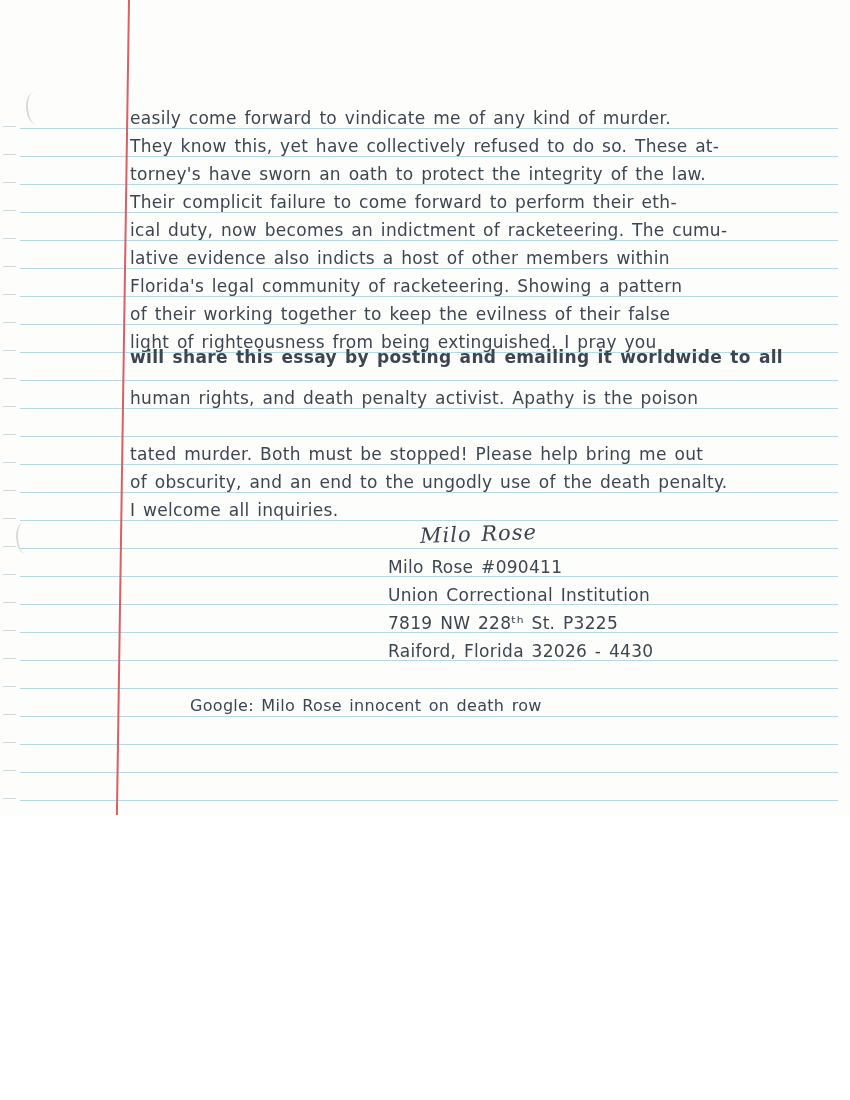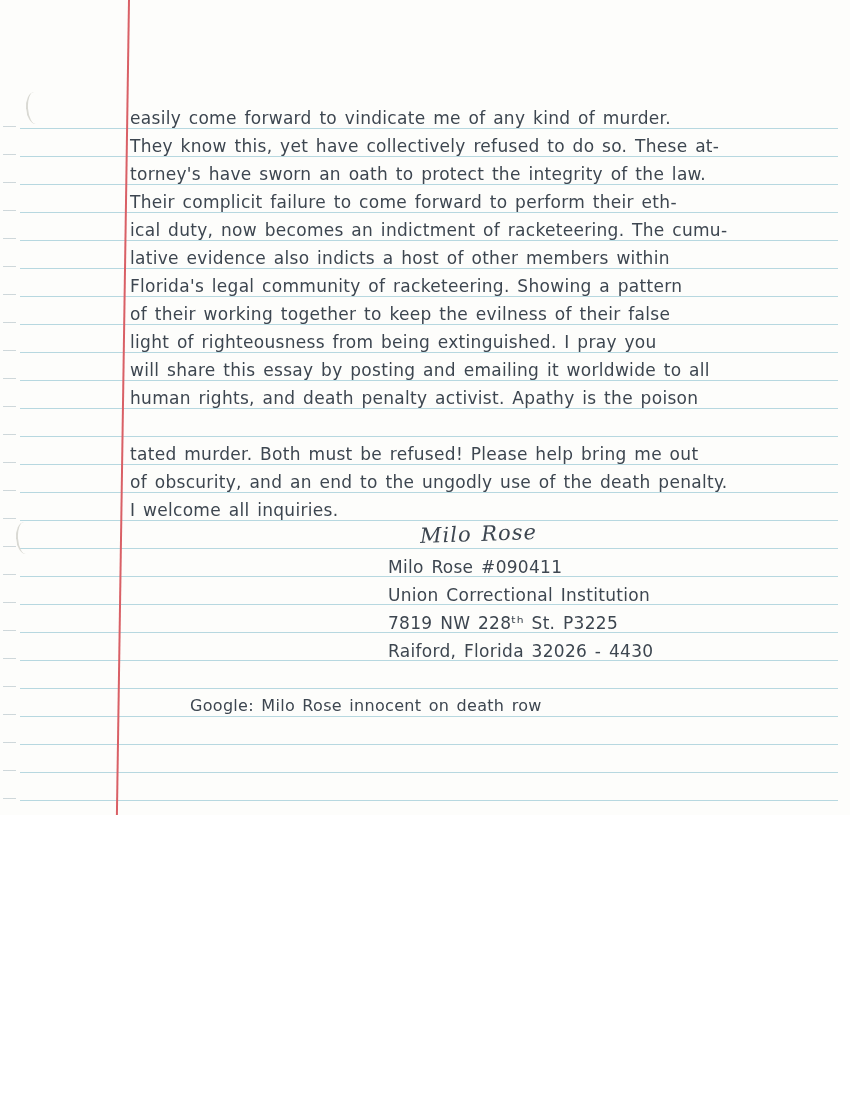--- a/index.html
+++ b/index.html
@@ -77,21 +77,21 @@
     color: #3d4650;
     font-size: 17px;
     line-height: 24px;
     letter-spacing: 0.3px;
     word-spacing: 2px;
   }
   .body-line { left: 130px; }
   .t0  { top: 106px; } .t1  { top: 134px; } .t2  { top: 162px; }
   .t3  { top: 190px; } .t4  { top: 218px; } .t5  { top: 246px; }
   .t6  { top: 274px; } .t7  { top: 302px; } .t8  { top: 330px; }
-  .t9  { top: 358px; } .t10 { top: 386px; } .t11 { top: 414px; }
+  .t9  { top: 345px; font-weight: bold; } .t10 { top: 386px; } .t11 { top: 414px; }
   .t12 { top: 442px; } .t13 { top: 470px; } .t14 { top: 498px; }
 
   .signature {
     left: 420px;
     top: 522px;
     font-family: "DejaVu Serif", serif;
     font-style: italic;
     font-size: 21px;
     letter-spacing: 1px;
     transform: rotate(-2deg);
@@ -117,21 +117,21 @@
   <div class="hw body-line t1">They know this, yet have collectively refused to do so. These at-</div>
   <div class="hw body-line t2">torney's have sworn an oath to protect the integrity of the law.</div>
   <div class="hw body-line t3">Their complicit failure to come forward to perform their eth-</div>
   <div class="hw body-line t4">ical duty, now becomes an indictment of racketeering. The cumu-</div>
   <div class="hw body-line t5">lative evidence also indicts a host of other members within</div>
   <div class="hw body-line t6">Florida's legal community of racketeering. Showing a pattern</div>
   <div class="hw body-line t8">light of righteousness from being extinguished. I pray you</div>
   <div class="hw body-line t7">of their working together to keep the evilness of their false</div>
   <div class="hw body-line t9">will share this essay by posting and emailing it worldwide to all</div>
   <div class="hw body-line t10">human rights, and death penalty activist. Apathy is the poison</div>
-  <div class="hw body-line t12">tated murder. Both must be refused! Please help bring me out</div>
+  <div class="hw body-line t12">tated murder. Both must be stopped! Please help bring me out</div>
   <div class="hw body-line t13">of obscurity, and an end to the ungodly use of the death penalty.</div>
   <div class="hw body-line t14">I welcome all inquiries.</div>
 
   <div class="hw signature">Milo Rose</div>
 
   <div class="hw addr a0">Milo Rose #090411</div>
   <div class="hw addr a1">Union Correctional Institution</div>
   <div class="hw addr a2">7819 NW 228ᵗʰ St. P3225</div>
   <div class="hw addr a3">Raiford, Florida 32026 - 4430</div>
 

